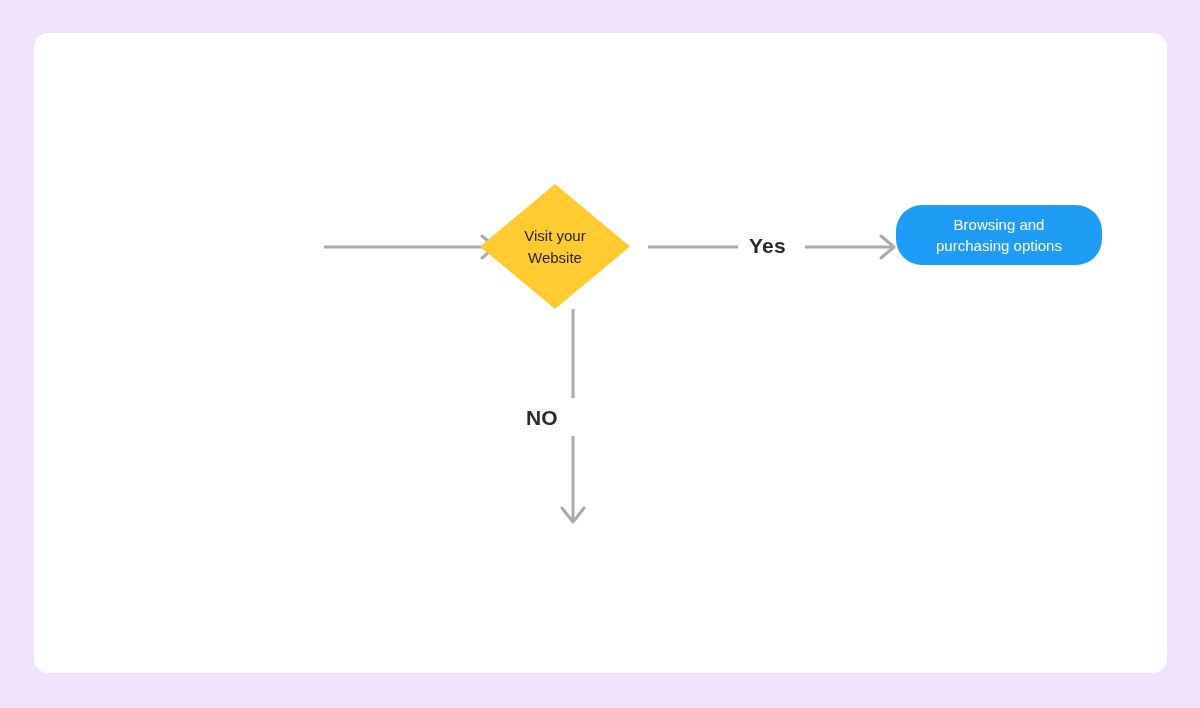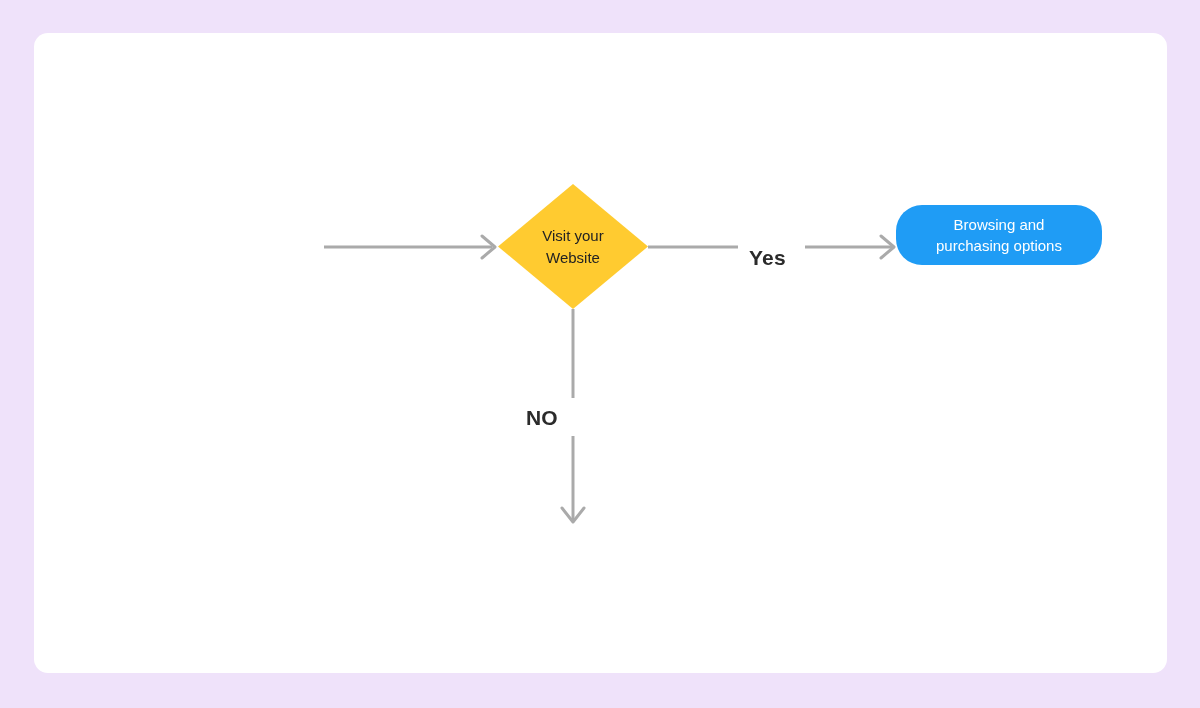--- a/index.html
+++ b/index.html
@@ -80,21 +80,21 @@
   #node-purchase {
     left: 470px;
     top: 524px;
     width: 206px;
     height: 84px;
     background: #1f9cf5;
     color: #ffffff;
     font-size: 15px;
   }
   #node-decision {
-    left: 498px;
+    left: 480px;
     top: 184px;
     width: 150px;
     height: 125px;
     align-items: center;
   }
   #node-decision .diamond-shape {
     position: absolute;
     left: 0;
     top: 0;
     width: 150px;
@@ -111,21 +111,20 @@
     position: absolute;
     font-weight: bold;
     color: #2b2b2b;
     font-size: 21px;
     letter-spacing: 0.2px;
     white-space: nowrap;
   }
   #edge-label-yes {
     left: 749px;
     top: 234px;
-    margin-top: 12px;
   }
   #edge-label-no {
     left: 526px;
     top: 406px;
   }
 </style>
 </head>
 <body>
 
 <div id="canvas">

